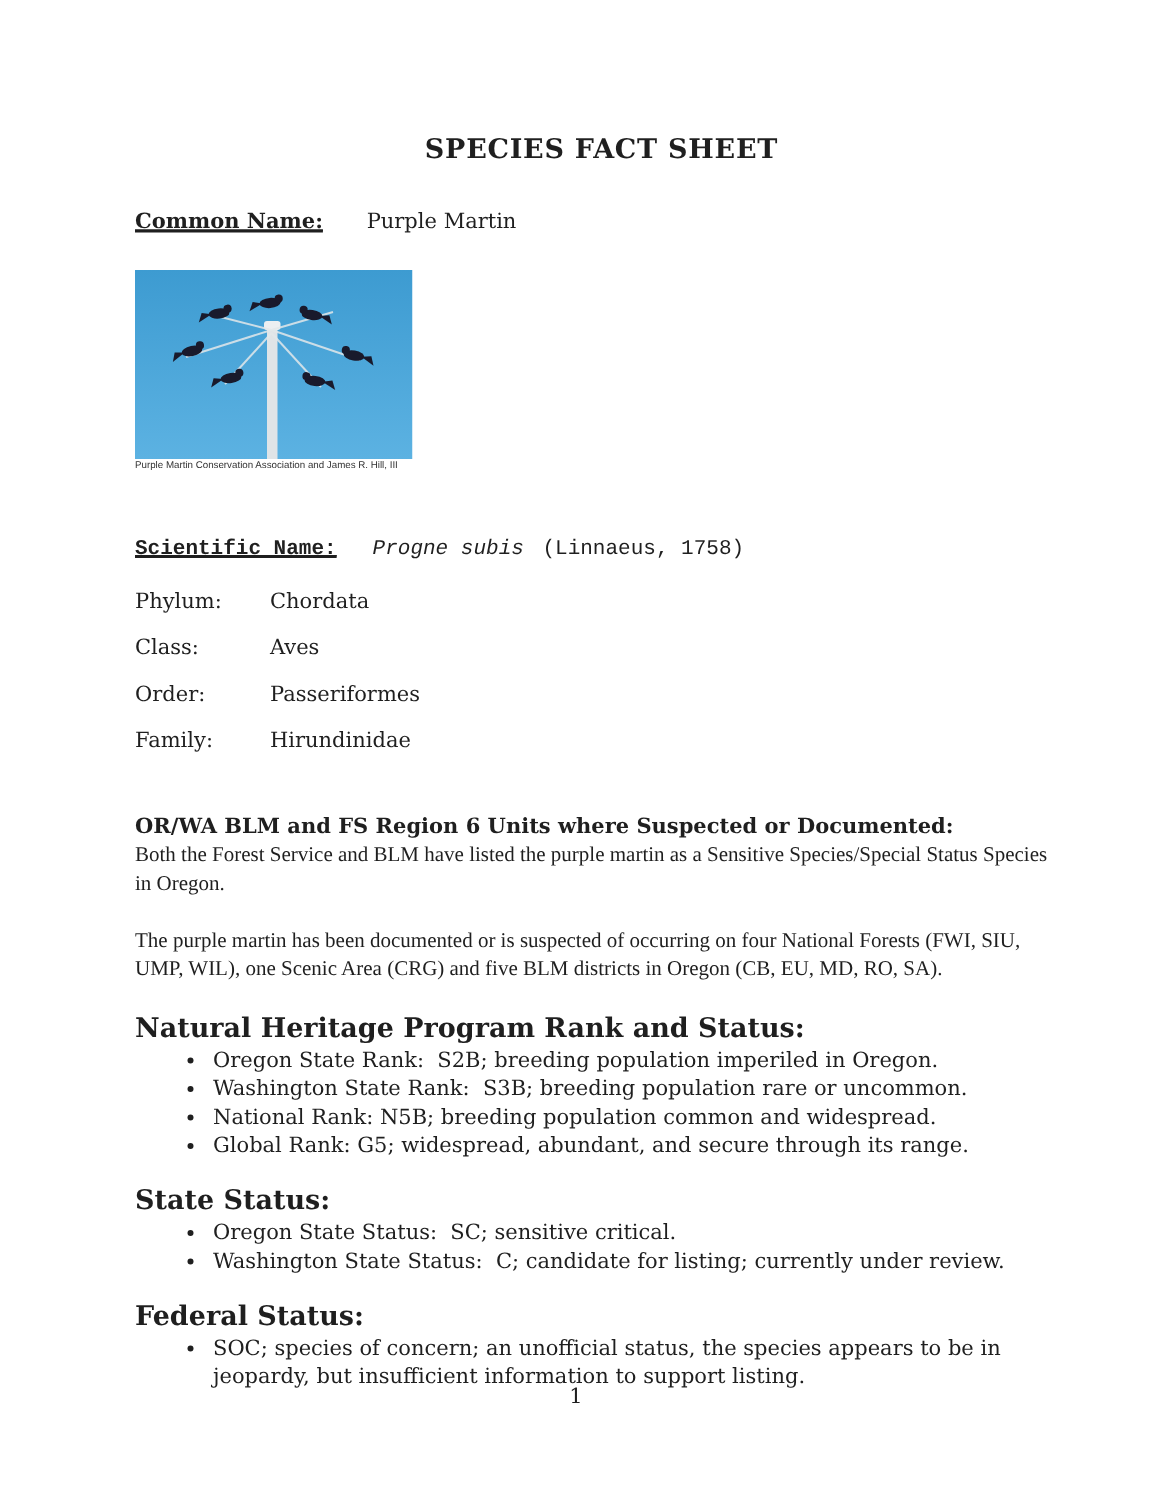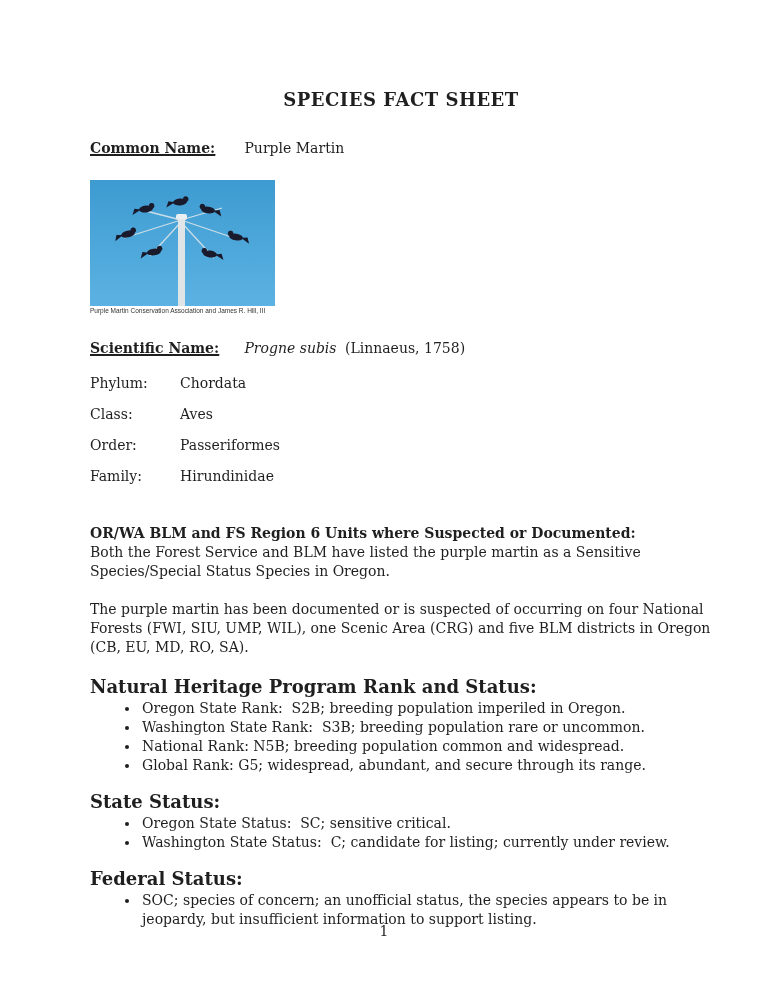--- a/index.html
+++ b/index.html
@@ -24,30 +24,30 @@
   }
   .label-bu span { text-decoration: underline; }
   .bu-text { font-weight: bold; text-decoration: underline; text-align: center; }
   .italic { font-style: italic; }
   .photo-block { margin: 22px 0 0 0; width: 185px; }
   .photo-frame { width: 185px; height: 126px; display: block; }
   .photo-caption {
     font-family: "Liberation Sans", sans-serif;
     font-size: 6.5px; line-height: 8px; color: #333; margin: 1px 0 0 0;
   }
-  .sci-row { margin-top: 24px; }
+  .sci-row { margin-top: 42px; font-family: Liberation Mono, monospace; }
   .sci-row .authority { margin-left: 4px; }
   .taxonomy { margin-top: 16px; }
   .tax-row { display: flex; margin-top: 12px; }
   .tax-rank { width: 90px; flex: 0 0 90px; }
   .section-h {
     font-size: 14px; font-weight: bold; 
     margin: 38px 0 0 0; line-height: 19px;
   }
-  p.body-para { margin: 0 0 19px 0; white-space: pre-wrap; }
+  p.body-para { margin: 0 0 19px 0; white-space: pre-wrap; font-family: Liberation Serif, serif; }
   p.body-para.first { margin-top: 0; }
   .sub-h { font-size: 18px; font-weight: bold; margin: 16px 0 0 0; line-height: 21px; }
   ul.bullets { margin: 2px 0 14px 0; padding-left: 50px; }
   ul.bullets li { white-space: pre-wrap; margin: 0; padding-left: 2px; }
   .page-number {
     position: absolute; top: 922px; left: 0; width: 768px; text-align: center;
   }
 </style>
 </head>
 <body>

